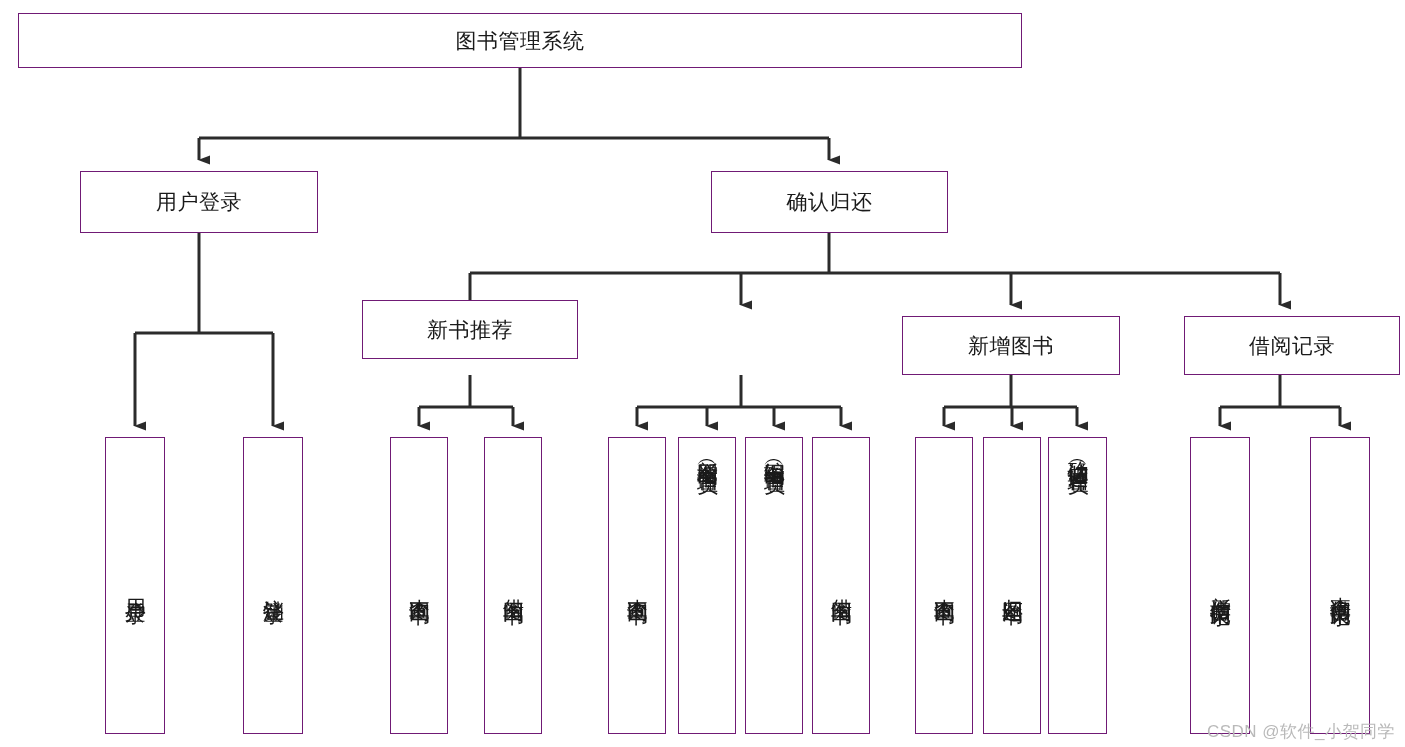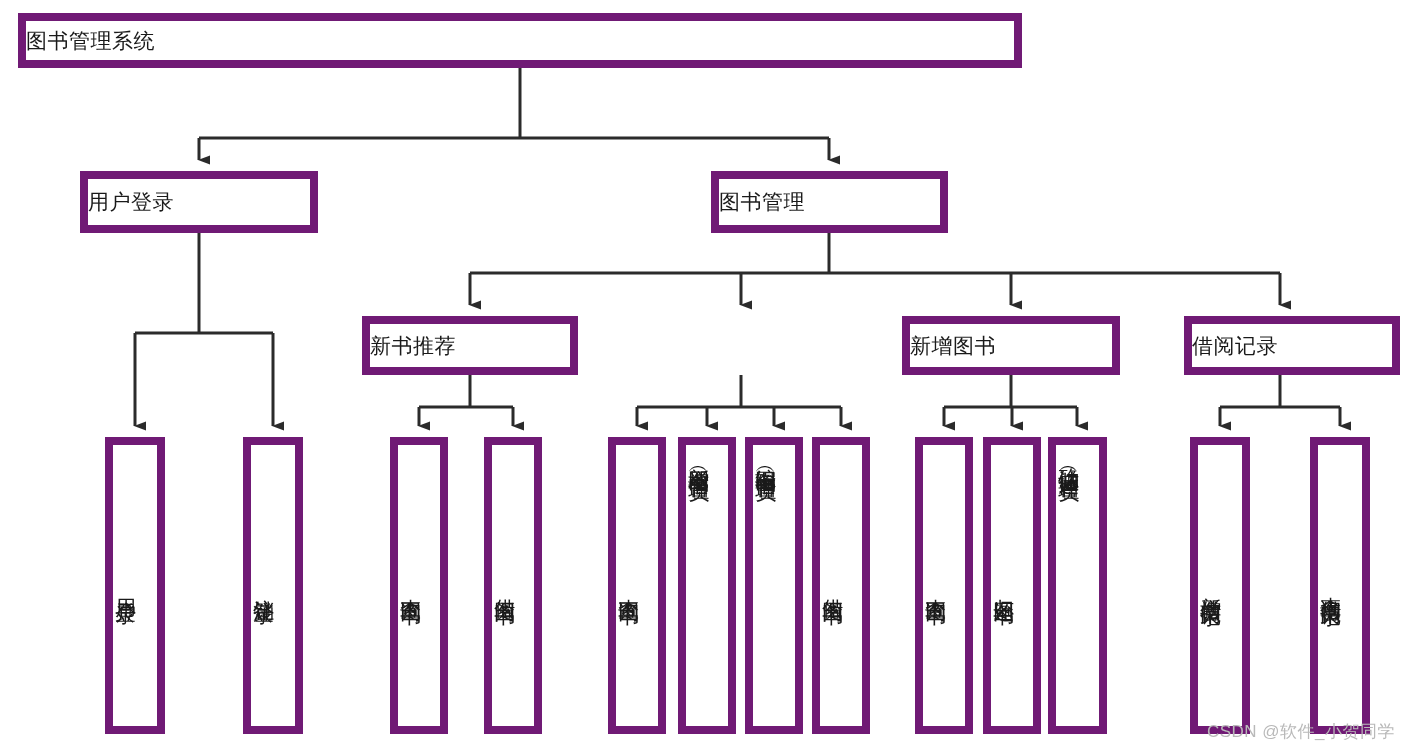--- a/index.html
+++ b/index.html
@@ -23,23 +23,24 @@
     position: absolute;
     top: 0;
     left: 0;
     width: 1405px;
     height: 747px;
   }
   .node-box {
     position: absolute;
     box-sizing: border-box;
     background: #ffffff;
-    border: 8px solid #701a75;
+    border: 1px solid #701a75;
     display: flex;
     align-items: center;
+    justify-content: center;
     overflow: hidden;
   }
   .node-label-h {
     font-size: 21px;
     color: #1a1a1a;
     line-height: 1.1;
     white-space: nowrap;
     letter-spacing: 0.5px;
   }
   .node-label-v {
@@ -139,24 +140,24 @@
   </svg>
 
   <div class="node-box" style="left:18px; top:13px; width:1004px; height:55px;">
     <span class="node-label-h">图书管理系统</span>
   </div>
 
   <div class="node-box" style="left:80px; top:171px; width:238px; height:62px;">
     <span class="node-label-h">用户登录</span>
   </div>
   <div class="node-box" style="left:711px; top:171px; width:237px; height:62px;">
-    <span class="node-label-h">图书管理</span>
-  </div>
-
-  <div class="node-box" style="left:362px; top:316px; width:216px; height:59px;">
+    <span class="node-label-h">确认归还</span>
+  </div>
+
+  <div class="node-box" style="left:362px; top:300px; width:216px; height:59px;">
     <span class="node-label-h">新书推荐</span>
   </div>
   <div class="node-box" style="left:902px; top:316px; width:218px; height:59px;">
     <span class="node-label-h">新增图书</span>
   </div>
   <div class="node-box" style="left:1172px; top:316px; width:216px; height:59px;margin-left:12px;">
     <span class="node-label-h">借阅记录</span>
   </div>
 
   <div class="node-box leaf-box center-v" style="left:105px; top:437px; width:60px; height:297px;">

